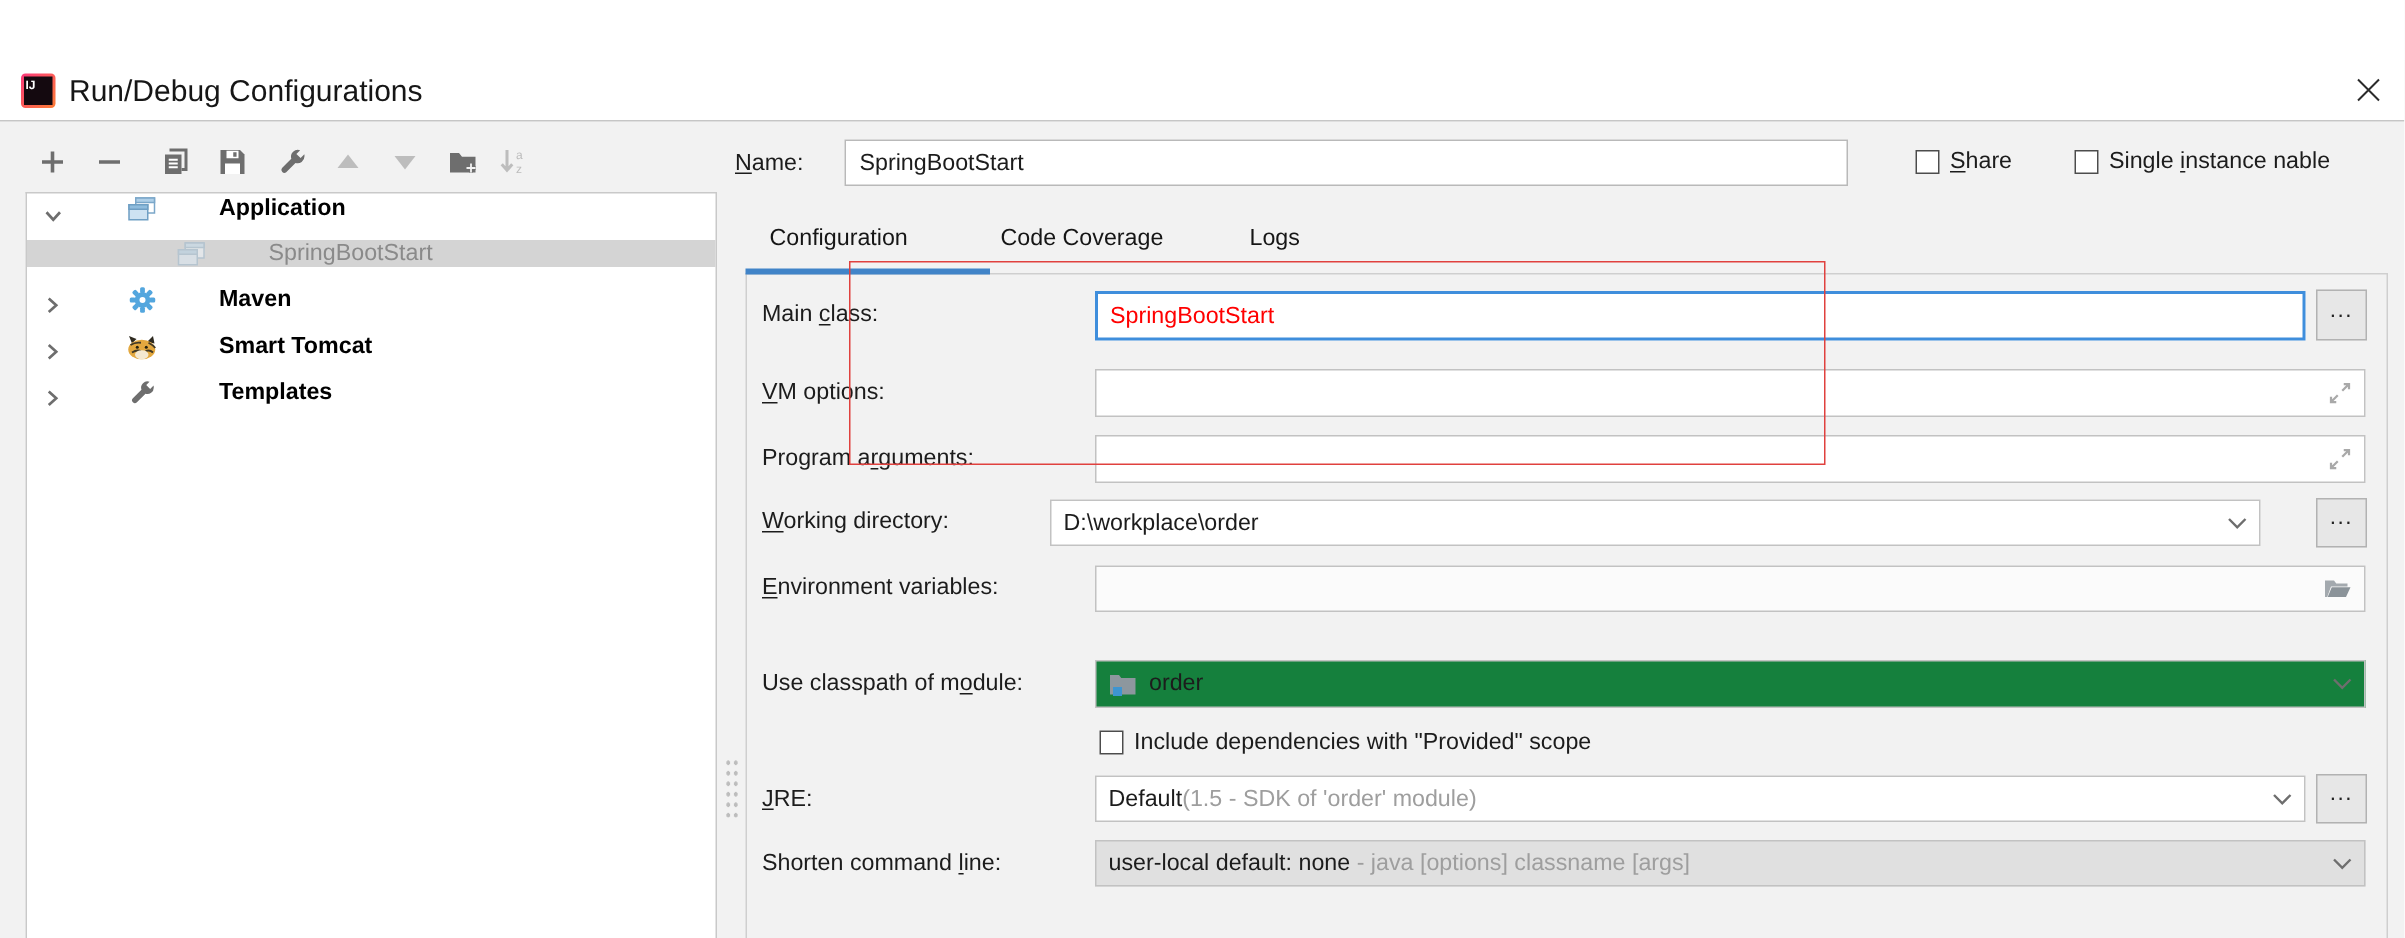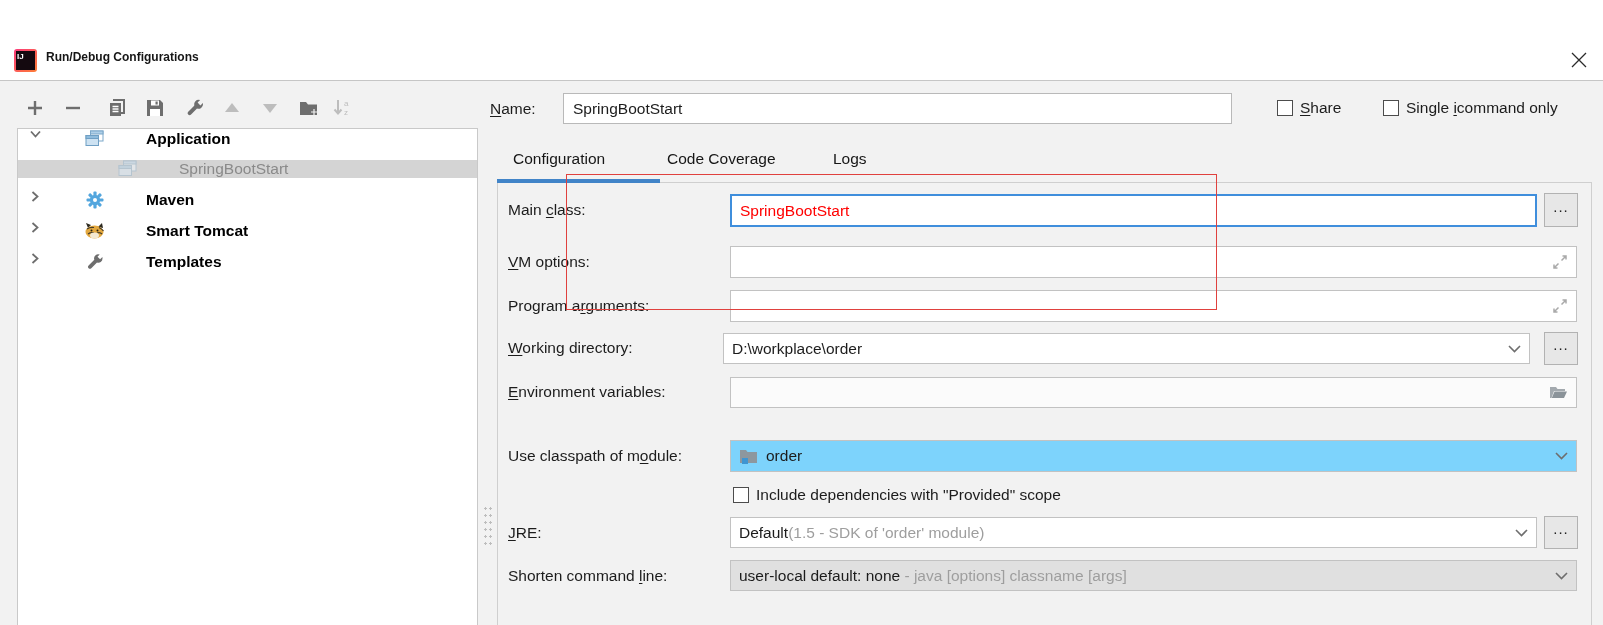--- a/index.html
+++ b/index.html
@@ -7,29 +7,29 @@
   .stage{position:relative;width:1603px;height:625px;overflow:hidden;
          font-family:"Liberation Sans",sans-serif;color:#1c1c1c;background:#f2f2f2;margin-top:40px;}
   
   .titlebar{position:absolute;left:0;top:0;width:1603px;height:41px;background:#fff;
             border-bottom:1px solid #c6c6c6;}
   .app-logo{position:absolute;left:14px;top:9px;width:23px;height:23px;border-radius:3px;
             background:linear-gradient(135deg,#fb3a7b 0%,#e94057 45%,#fd8built 100%);
             background:linear-gradient(135deg,#fb3a7b,#fd7d35);}
   .app-logo .inner{position:absolute;left:2px;top:2px;right:2px;bottom:2px;background:#14090f;
             color:#fff;font-size:8px;font-weight:bold;line-height:9px;padding:1px 0 0 1px;}
-  .win-title{position:absolute;left:46px;top:10px;font-size:12px;color:#161616;font-weight:bold;}
+  .win-title{position:absolute;left:46px;top:10px;font-size:20px;color:#161616;}
   .close-x{position:absolute;left:1566px;top:7px;width:26px;height:26px;display:flex;
            align-items:center;justify-content:center;cursor:default;}
   
   .tb-ic{position:absolute;top:56px;width:24px;height:24px;display:flex;align-items:center;justify-content:center;}
   
   .tree-box{position:absolute;left:17px;top:88px;width:461px;height:537px;background:#fff;
             border:1px solid #c9c9c9;border-bottom:none;}
-  .tree-row{position:absolute;left:0;width:459px;height:18px;display:flex;align-items:flex-start;gap:36px;}
+  .tree-row{position:absolute;left:0;width:459px;height:18px;display:flex;align-items:flex-end;gap:36px;}
   .tree-row .lbl{font-size:15.5px;font-weight:bold;color:#000;white-space:nowrap;}
   .tree-row.sel{background:#d4d4d4;}
   .tree-row.sel .lbl{font-weight:normal;color:#8a8a8a;}
   .tw{display:inline-flex;width:12px;justify-content:center;margin:0 8px 0 11px;}
   .ticon{display:inline-flex;width:19px;justify-content:center;margin-right:6px;}
   
   .grip{position:absolute;left:483px;top:465px;width:10px;height:40px;
         background-image:radial-gradient(#bdbdbd 1.1px,transparent 1.2px);
         background-size:5px 7px;}
   
@@ -42,21 +42,21 @@
   .tab{position:absolute;top:110px;font-size:15.5px;color:#161616;cursor:default;}
   .tab-underline{position:absolute;left:497px;top:139px;width:163px;height:4px;background:#4184c8;z-index:2;}
   .tab-content{position:absolute;left:497px;top:142px;width:1095px;height:483px;
                border:1px solid #cfcfcf;border-bottom:none;background:#f2f2f2;}
   
   .row-label{position:absolute;font-size:15.5px;white-space:nowrap;}
   .mn{text-decoration:underline;text-underline-offset:2px;}
   .field{position:absolute;background:#fff;border:1px solid #c2c2c2;display:flex;align-items:center;
          padding:0 8px;font-size:15.5px;color:#1c1c1c;}
   .field .grow{flex:1 1 auto;}
-  .combo-grey{background:#7dd3fc;}
+  .combo-grey{background:#15803d;}
   .btn-sq{position:absolute;width:34px;height:34px;background:#e7e7e7;border:1px solid #b2b2b2;
           display:flex;align-items:center;justify-content:center;font-size:15px;color:#222;
           letter-spacing:1px;line-height:10px;padding-bottom:7px;}
   .hint{color:#9e9e9e;}
   .red-value{color:#ff0000;}
   
   .red-rect{position:absolute;left:566px;top:134px;width:651px;height:136px;
             border:1.5px solid #e0413e;z-index:30;pointer-events:none;}
   .tooltip{position:absolute;left:585px;top:197px;width:425px;height:41px;background:#f9f8c8;
            border:1px solid #b5b5a0;box-shadow:2px 3px 7px rgba(0,0,0,.28);z-index:40;
@@ -242,21 +242,21 @@
   <div class="name-field">
     <span>SpringBootStart</span>
   </div>
 
   <div class="cb-wrap" style="left:1277px;top:59px">
     <span class="cb"></span>
     <span><span></span><span class="mn">S</span><span>hare</span></span>
   </div>
   <div class="cb-wrap" style="left:1383px;top:59px">
     <span class="cb"></span>
-    <span><span>Single </span><span class="mn">i</span><span>command only</span></span>
+    <span><span>Single </span><span class="mn">i</span><span>nstance nable</span></span>
   </div>
 
   <div class="tab" style="left:513px">Configuration</div>
   <div class="tab" style="left:667px">Code Coverage</div>
   <div class="tab" style="left:833px">Logs</div>
   <div class="tab-content"></div>
   <div class="tab-underline"></div>
 
   <div class="row-label" style="left:508px;top:161px">
     <span>Main </span><span class="mn">c</span><span>lass:</span>
@@ -288,21 +288,21 @@
     <span>
       <svg width="16" height="16">
         <path d="M9.5 6.5 L14 2 M10.5 2h3.5v3.5 M6.5 9.5 L2 14 M2 10.5v3.5h3.5" fill="none" stroke="#a9a9a9" stroke-width="1.5"></path>
       </svg>
     </span>
   </div>
 
   <div class="row-label" style="left:508px;top:299px">
     <span></span><span class="mn">W</span><span>orking directory:</span>
   </div>
-  <div class="field" style="left:723px;top:293px;width:807px;height:31px">
+  <div class="field" style="left:700px;top:293px;width:807px;height:31px">
     <span class="grow">D:\workplace\order</span>
     <span>
       <svg width="13" height="8">
           <polyline points="1,1 6.5,6.5 12,1" fill="none" stroke="#6e6e6e" stroke-width="1.6"></polyline>
         </svg>
     </span>
   </div>
   <div class="btn-sq" style="left:1544px;top:292px;height:33px">
     <span>...</span>
   </div>

